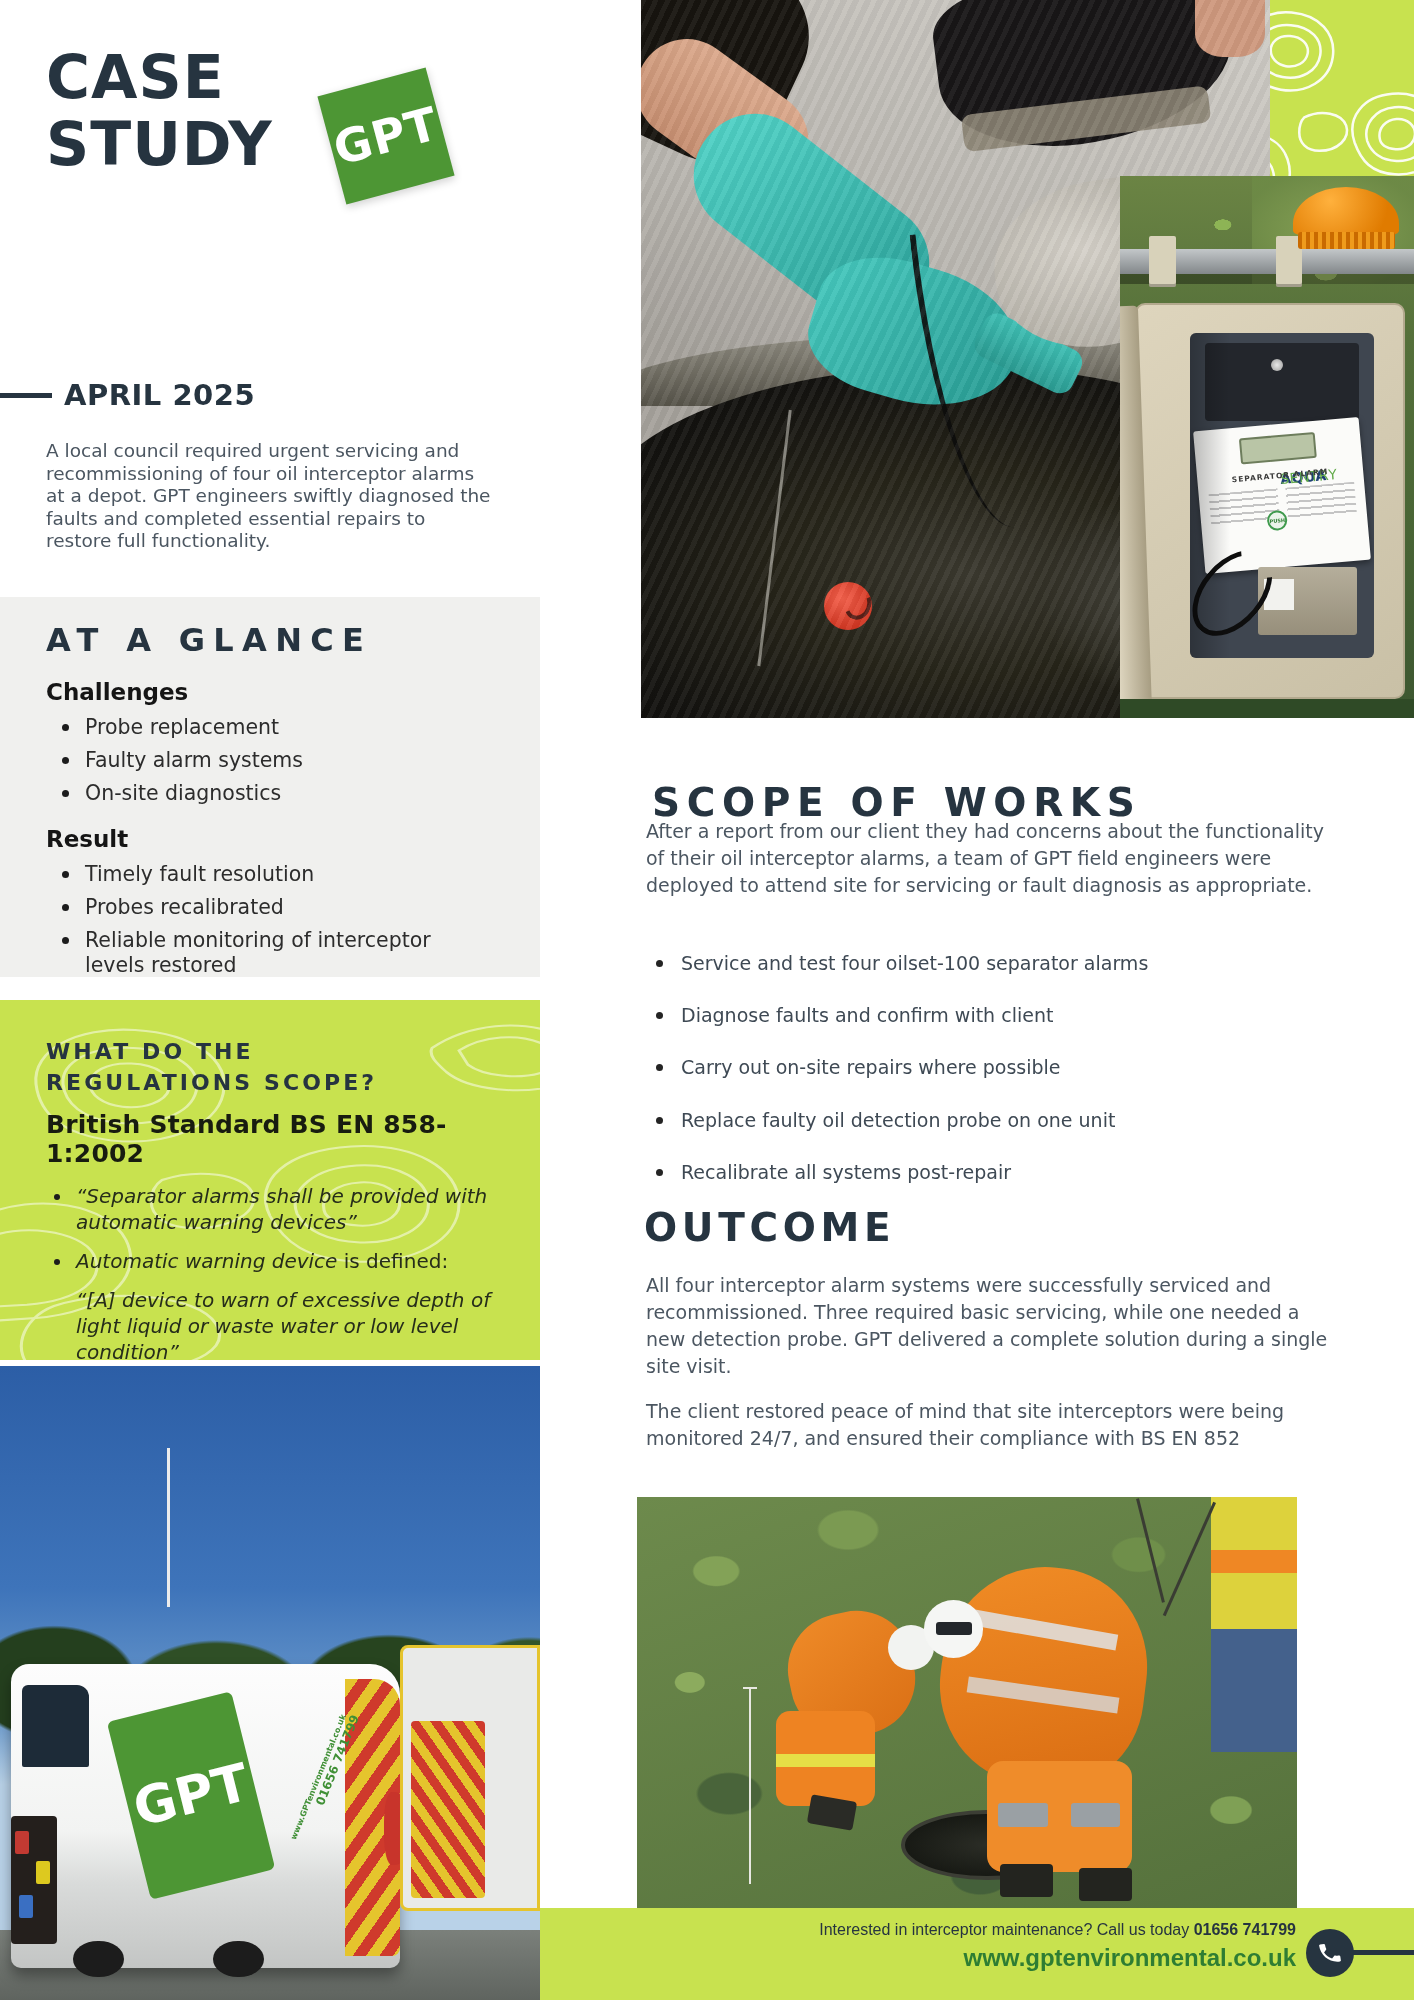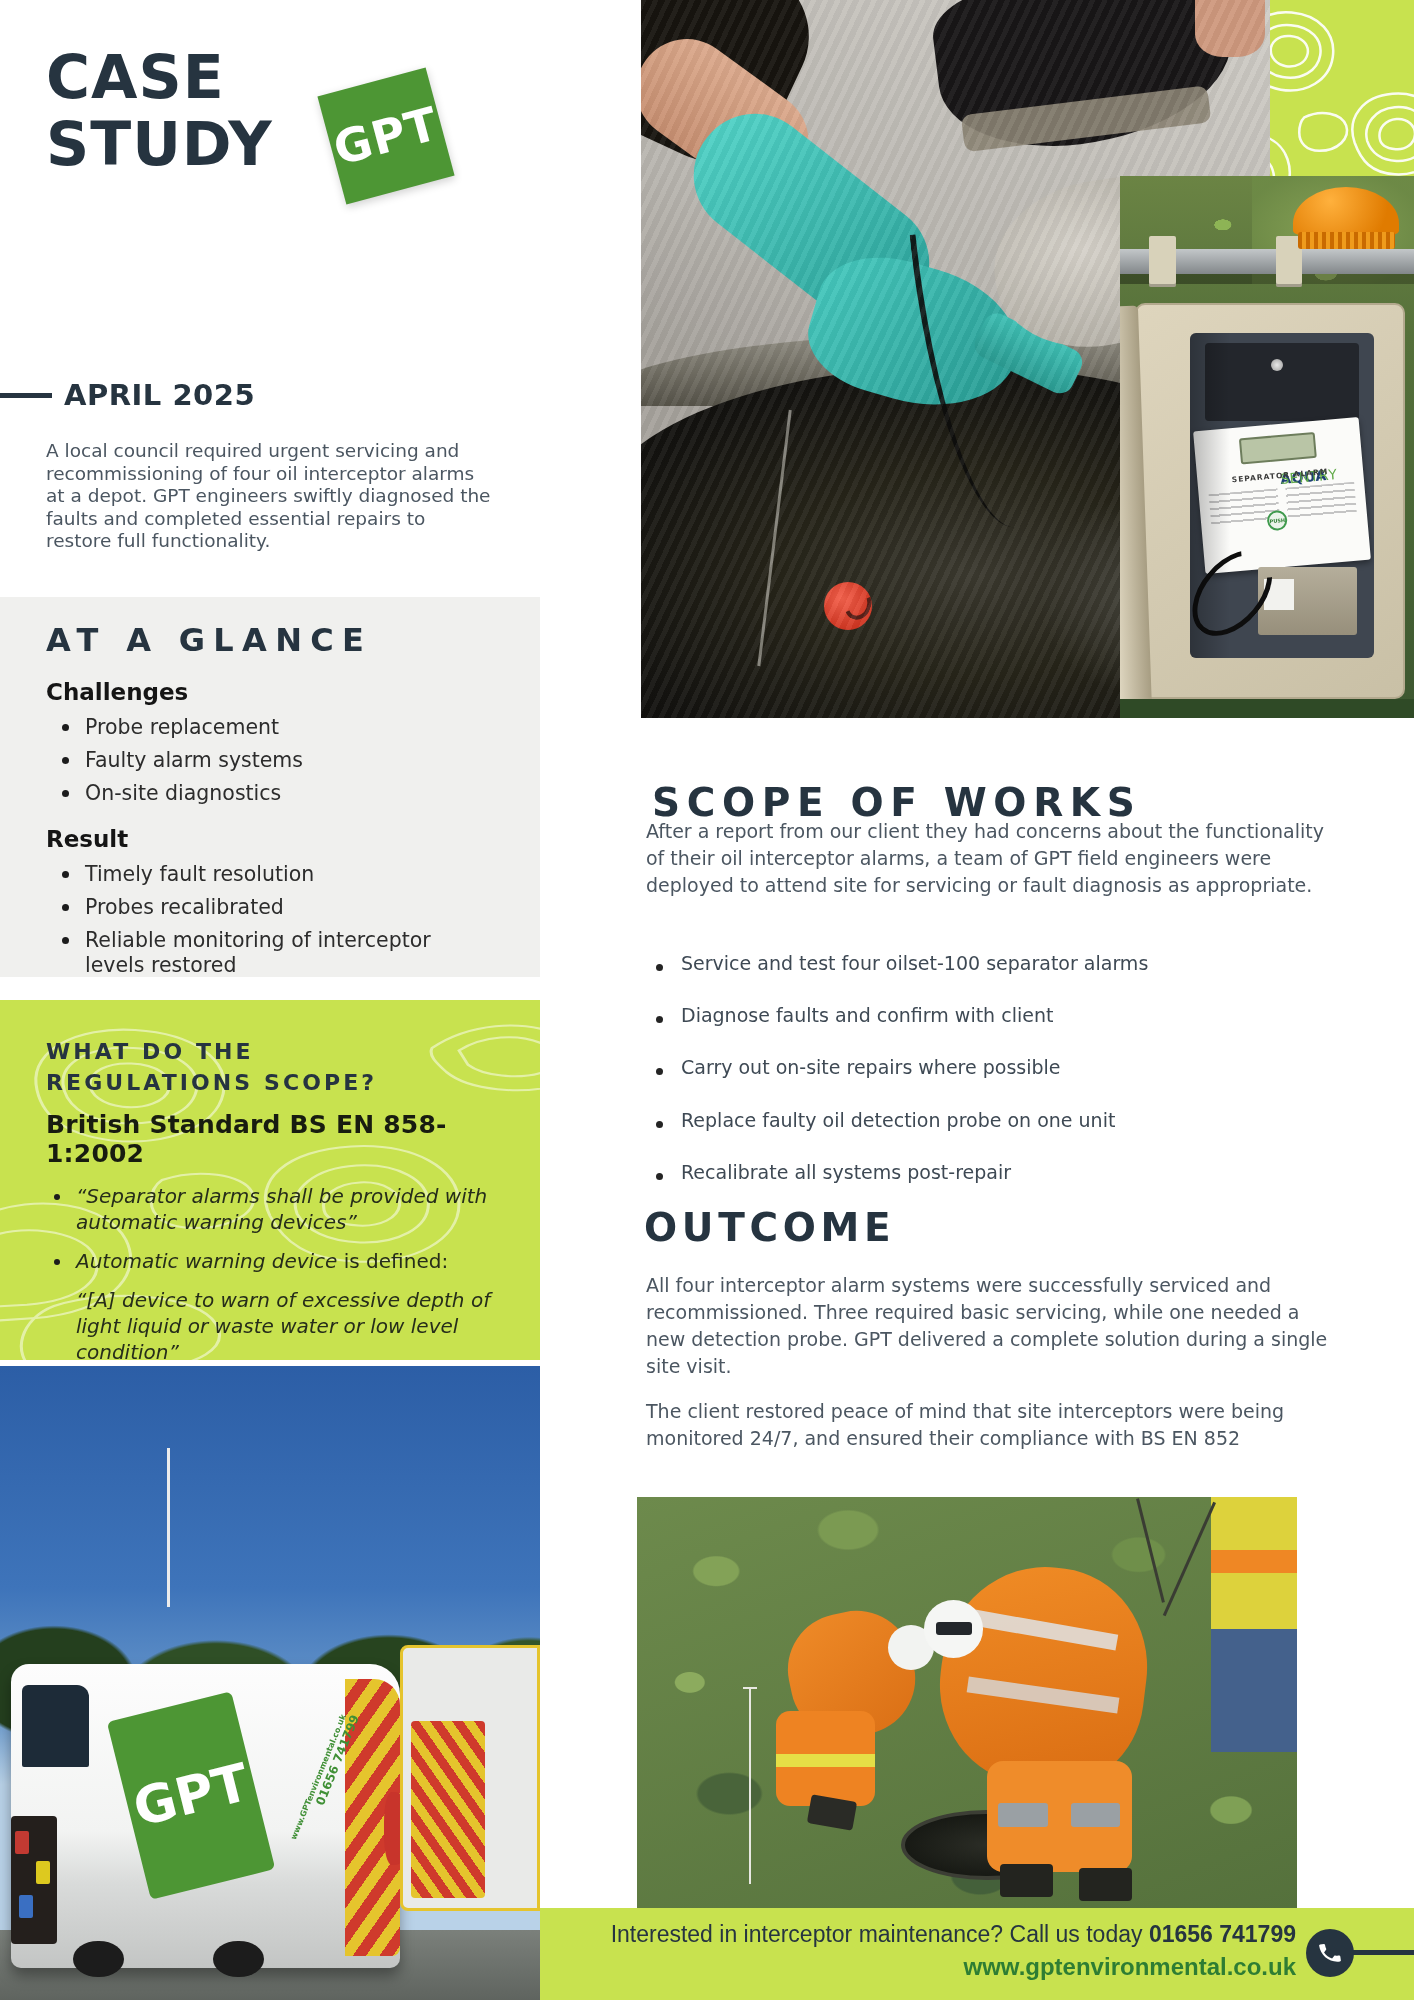--- a/index.html
+++ b/index.html
@@ -51,21 +51,21 @@
   .regs-list{list-style:none;margin:16px 0 0;padding:0}
   .regs-list li{display:flex;align-items:flex-start;margin-bottom:13px;font-size:20px;line-height:1.28;color:#262d1a}
   .regs-list .dot{flex:0 0 auto;width:6px;height:6px;border-radius:50%;background:#1c1c1c;margin:10px 16px 0 8px}
   .it{font-style:italic}
   .reg-quote{margin:0 0 0 30px;font-style:italic;font-size:20px;line-height:1.3;color:#262d1a}
 
   
   .scope-h{position:absolute;left:644px;top:772px;margin:8px;font-size:39px;font-weight:800;letter-spacing:.17em;color:var(--navy)}
   .scope-p{position:absolute;left:646px;top:818px;width:698px;margin:0;font-size:19px;line-height:1.42;color:var(--body)}
   .scope-list{position:absolute;left:648px;top:952px;margin:0;padding:0;list-style:none}
-  .scope-list li{display:flex;align-items:center;margin-bottom:29px;font-size:19px;color:#3e4954}
+  .scope-list li{display:flex;align-items:flex-start;margin-bottom:29px;font-size:19px;color:#3e4954}
   .scope-list .dot{flex:0 0 auto;width:7px;height:7px;border-radius:50%;background:#242424;margin:8px 18px 0 8px}
   .outcome-h{position:absolute;left:644px;top:1205px;margin:0;font-size:39px;font-weight:800;letter-spacing:.12em;color:var(--navy)}
   .out-p{position:absolute;left:646px;width:698px;margin:0;font-size:19px;line-height:1.42;color:var(--body)}
   .p1{top:1272px}
   .p2{top:1398px}
 
   
   .photo{position:absolute;overflow:hidden}
   .photo *{position:absolute}
 
@@ -197,21 +197,21 @@
   .op-p3-vest{right:0;top:0;width:13%;height:32%;background:#ddd23c}
   .op-p3-vest::after{content:"";position:absolute;left:0;top:40%;width:100%;height:18%;background:#ef8724}
   .op-p3-jeans{right:0;top:32%;width:13%;height:30%;background:#44618c}
   .op-frame{right:16%;top:0;width:3px;height:30%;background:#3a3c33;transform:rotate(24deg)}
   .op-frame2{right:22%;top:0;width:3px;height:26%;background:#3a3c33;transform:rotate(-14deg)}
 
   
   .footer{position:absolute;left:540px;top:1908px;width:874px;height:92px;background:var(--lime);
           font-family:"Liberation Sans",sans-serif}
   .footer-text{position:absolute;right:118px;top:13px;text-align:right}
-  .f-line1{font-size:23px;color:var(--navy)}
+  .f-line1{font-size:16px;color:var(--navy)}
   .f-line1 strong{font-weight:700}
   .f-line2{margin-top:5px;font-size:24px;font-weight:700;color:var(--webgreen)}
   .phone-badge{position:absolute;right:60px;top:21px;width:48px;height:48px;background:var(--navy);border-radius:50%;
                display:flex;align-items:center;justify-content:center;z-index:2}
   .footer-dash{position:absolute;right:0;top:42px;width:64px;height:5px;background:var(--navy)}
 </style>
 </head>
 <body>
 
 <svg width="0" height="0" style="position:absolute" aria-hidden="true">

